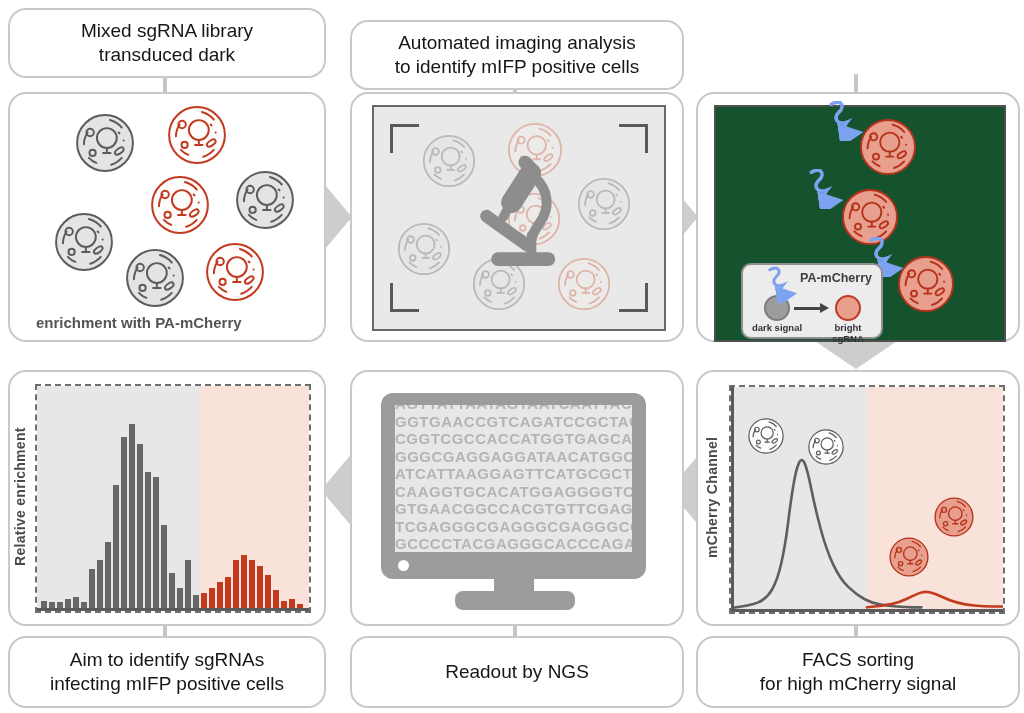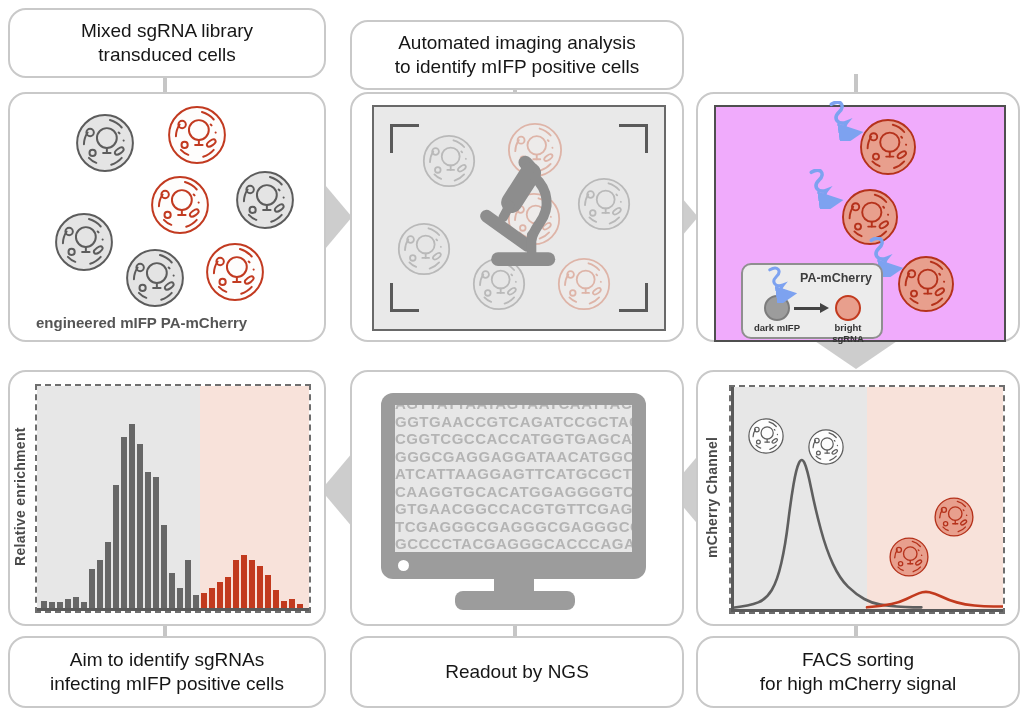--- a/index.html
+++ b/index.html
@@ -36,21 +36,21 @@
 
   
   .scope-field{position:absolute;left:20px;top:11px;width:290px;height:222px;background:#e9e9e9;border:2.5px solid #696969;}
   .bracket{position:absolute;width:26px;height:26px;}
   .bracket.tl{border-left:3.5px solid #5a5a5a;border-top:3.5px solid #5a5a5a;}
   .bracket.tr{border-right:3.5px solid #5a5a5a;border-top:3.5px solid #5a5a5a;}
   .bracket.bl{border-left:3.5px solid #5a5a5a;border-bottom:3.5px solid #5a5a5a;}
   .bracket.br{border-right:3.5px solid #5a5a5a;border-bottom:3.5px solid #5a5a5a;}
 
   
-  .dark-field{position:absolute;left:16px;top:11px;width:288px;height:233px;background:#f0abfc;border:2.5px solid #4f4f4f;}
+  .dark-field{position:absolute;left:16px;top:11px;width:288px;height:233px;background:#14532d;border:2.5px solid #4f4f4f;}
   .squiggle{position:absolute;}
   .squiggle path{fill:none;stroke:#7da2f0;stroke-width:3.2;stroke-linecap:round;}
   .inset{position:absolute;left:25px;top:156px;width:138px;height:72px;background:#ececec;
     border:2px solid #8f8f8f;border-radius:10px;}
   .inset-title{position:absolute;right:9px;top:6px;font-weight:bold;font-size:12.5px;color:#3d3d3d;}
   .state-circle{position:absolute;width:26px;height:26px;border-radius:50%;box-sizing:border-box;}
   .state-circle.dark{left:21px;top:30px;background:#9c9c9c;border:2.5px solid #7c7c7c;}
   .state-circle.bright{left:92px;top:30px;background:#e89f8d;border:2.5px solid #c23a1e;}
   .state-label{position:absolute;top:57px;width:58px;text-align:center;font-weight:bold;font-size:9.5px;color:#333;}
   .inset-arrow-line{position:absolute;left:51px;top:42px;width:28px;height:2.5px;background:#444;}
@@ -119,21 +119,21 @@
   <div class="connector" style="left:513px;top:618px;height:20px;"></div>
   <div class="connector" style="left:854px;top:618px;height:20px;"></div>
 
   <div class="arrow right" style="left:320px;top:179px;"></div>
   <div class="arrow right" style="left:666px;top:179px;"></div>
   <div class="arrow down" style="left:812px;top:339px;"></div>
   <div class="arrow left" style="left:669px;top:452px;"></div>
   <div class="arrow left" style="left:321px;top:452px;"></div>
 
   <div class="titlebox" style="left:8px;top:8px;width:314px;height:66px;">Mixed sgRNA library
-transduced cells</div>
+transduced dark</div>
   <div class="titlebox" style="left:350px;top:20px;width:330px;height:66px;">Automated imaging analysis
 to identify mIFP positive cells</div>
   <div class="titlebox" style="left:350px;top:636px;width:330px;height:68px;">Readout by NGS</div>
   <div class="titlebox" style="left:8px;top:636px;width:314px;height:68px;">Aim to identify sgRNAs
 infecting mIFP positive cells</div>
   <div class="titlebox" style="left:696px;top:636px;width:320px;height:68px;">FACS sorting
 for high mCherry signal</div>
 
   <div class="panel" style="left:8px;top:92px;width:314px;height:246px;">
     <div class="cell cell-gray" style="left:64px;top:18px;width:62px;height:62px;">
@@ -164,21 +164,21 @@
     <div class="cell cell-gray" style="left:114px;top:153px;width:62px;height:62px;">
         <svg viewBox="0 0 100 100">
           <use href="#cell-shape"></use>
         </svg>
       </div>
     <div class="cell cell-red-outline" style="left:194px;top:147px;width:62px;height:62px;">
         <svg viewBox="0 0 100 100">
           <use href="#cell-shape"></use>
         </svg>
       </div>
-    <div class="caption" style="left:26px;top:220px;">engineered mIFP PA-mCherry</div>
+    <div class="caption" style="left:26px;top:220px;">enrichment with PA-mCherry</div>
   </div>
 
   <div class="panel" style="left:350px;top:92px;width:330px;height:246px;">
     <div class="scope-field">
       <div class="cell cell-faded-gray" style="left:47px;top:26px;width:56px;height:56px;">
           <svg viewBox="0 0 100 100">
             <use href="#cell-shape"></use>
           </svg>
         </div>
       <div class="cell cell-faded-red" style="left:132px;top:14px;width:58px;height:58px;">
@@ -267,21 +267,21 @@
         <div class="inset-title">PA-mCherry</div>
         <div class="state-circle dark"></div>
         <div class="state-circle bright"></div>
         <div class="inset-arrow-line"></div>
         <div class="inset-arrow-head"></div>
         <div class="squiggle" style="left:24px;top:0px;width:34px;height:38px;">
           <svg viewBox="0 0 36 36" width="34" height="38">
               <path d="M3,3 c8,-5 13,1 7,7 c-6,6 -1,12 7,9 c-5,6 0,11 7,10" marker-end="url(#blue-arrowhead)"></path>
             </svg>
         </div>
-        <div class="state-label" style="left:5px;">dark mIFP</div>
+        <div class="state-label" style="left:5px;">dark signal</div>
         <div class="state-label" style="left:76px;">bright sgRNA</div>
       </div>
     </div>
   </div>
 
   <div class="panel" style="left:8px;top:370px;width:314px;height:252px;">
     <div class="ylab" style="left:2px;top:12px;height:225px;">Relative enrichment</div>
     <div class="chartbox" style="left:25px;top:12px;width:272px;height:225px;">
       <div class="half gray" style="width:60%;"></div>
       <div class="half pink" style="width:40%;"></div>

